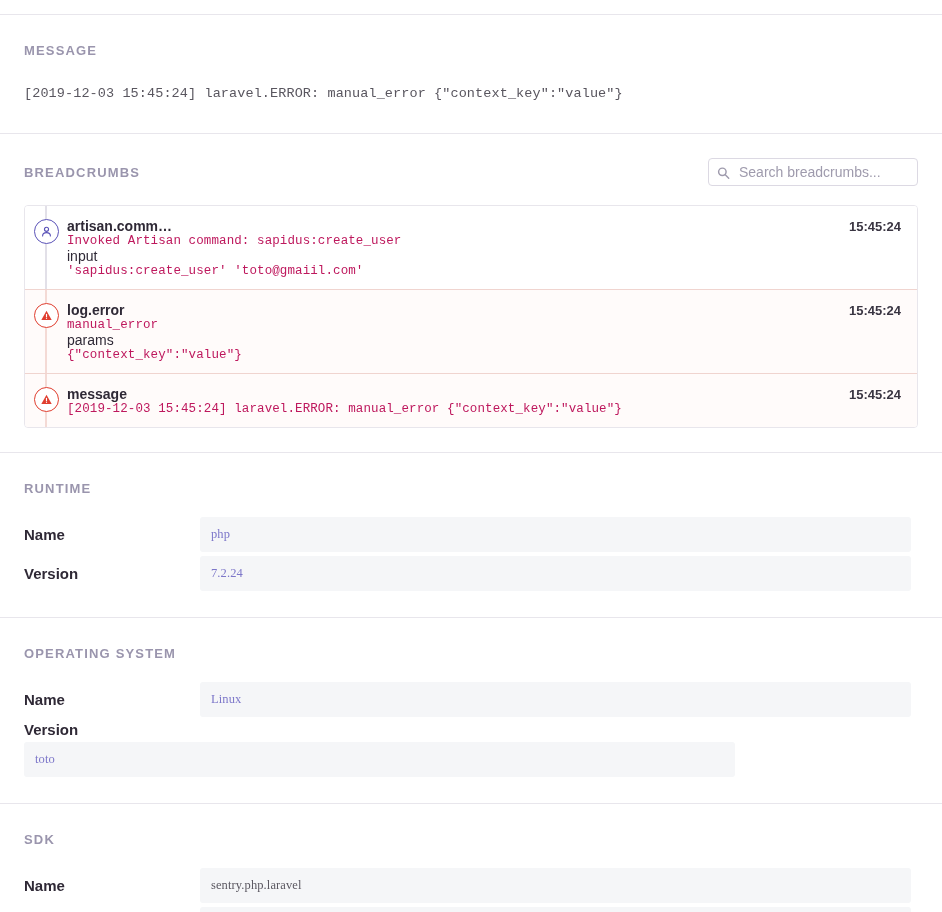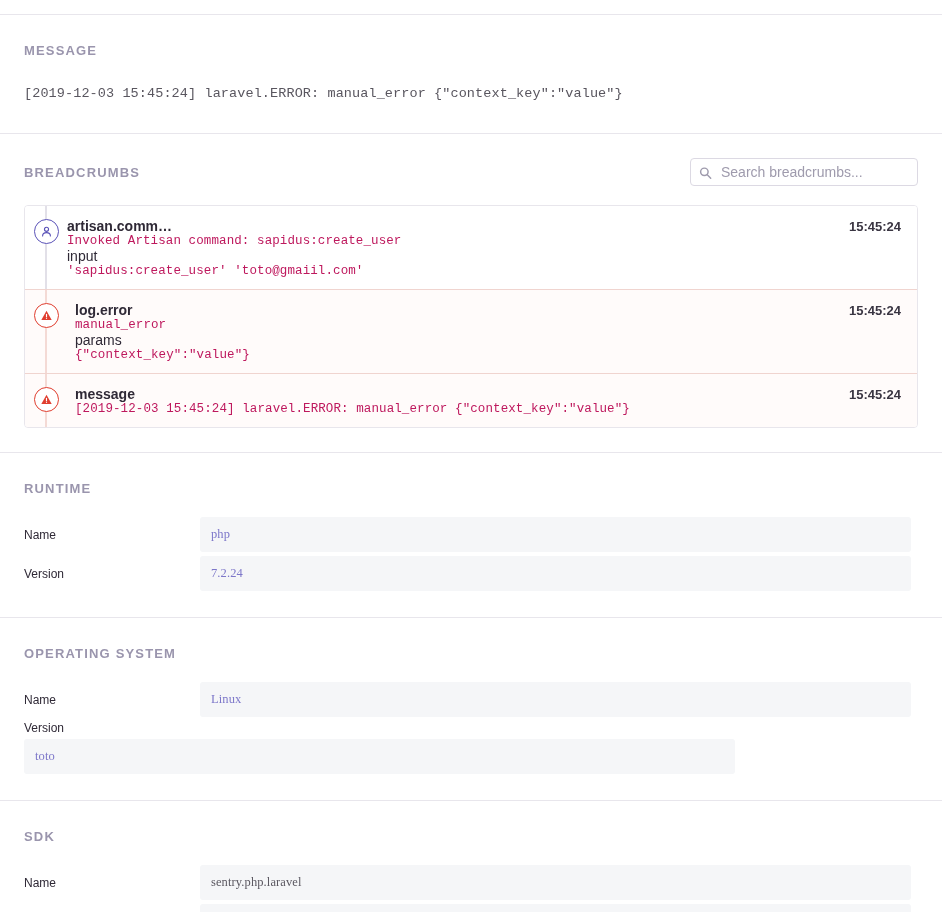--- a/index.html
+++ b/index.html
@@ -57,21 +57,21 @@
   .bc-head {
     display: flex;
     align-items: center;
     justify-content: space-between;
     padding-top: 24px;
   }
   .bc-head .section-title { padding-top: 0; text-align: center; }
 
   .search-wrap {
     position: relative;
-    width: 228px;
+    width: 210px;
     margin-left: 44px;
   }
   .search-input {
     width: 100%;
     height: 28px;
     border: 1px solid #dcd9e3;
     border-radius: 4px;
     padding: 0 8px 0 30px;
     font-family: "Liberation Sans", sans-serif;
     font-size: 14px;
@@ -103,21 +103,20 @@
   .bc-row {
     display: flex;
     position: relative;
     border-top: 1px solid #e8e6ec;
     background: #ffffff;
   }
   .bc-row:first-child { border-top: none; }
   .bc-row.level-error {
     background: #fffbfa;
     border-top-color: #f0d4cf;
-    gap: 8px;
   }
   .bc-row.level-error + .bc-row.level-error { border-top-color: #f0d4cf; }
   .bc-row.level-error ~ .bc-row { }
 
   .bc-icon-cell {
     width: 42px;
     min-width: 42px;
     position: relative;
     display: flex;
     justify-content: center;
@@ -207,22 +206,22 @@
   }
   .kv-row {
     display: flex;
     align-items: stretch;
     margin-bottom: 4px;
   }
   .kv-row:last-child { margin-bottom: 0; }
   .kv-label {
     width: 176px;
     min-width: 176px;
-    font-size: 12px;
-    font-weight: 400;
+    font-size: 15px;
+    font-weight: 700;
     color: #2f2936;
     display: flex;
     align-items: center;
     padding-right: 10px;
   }
   .kv-value {
     flex: 0 1 711px;
     width: 711px;
     background: #f5f6f8;
     border-radius: 3px;

